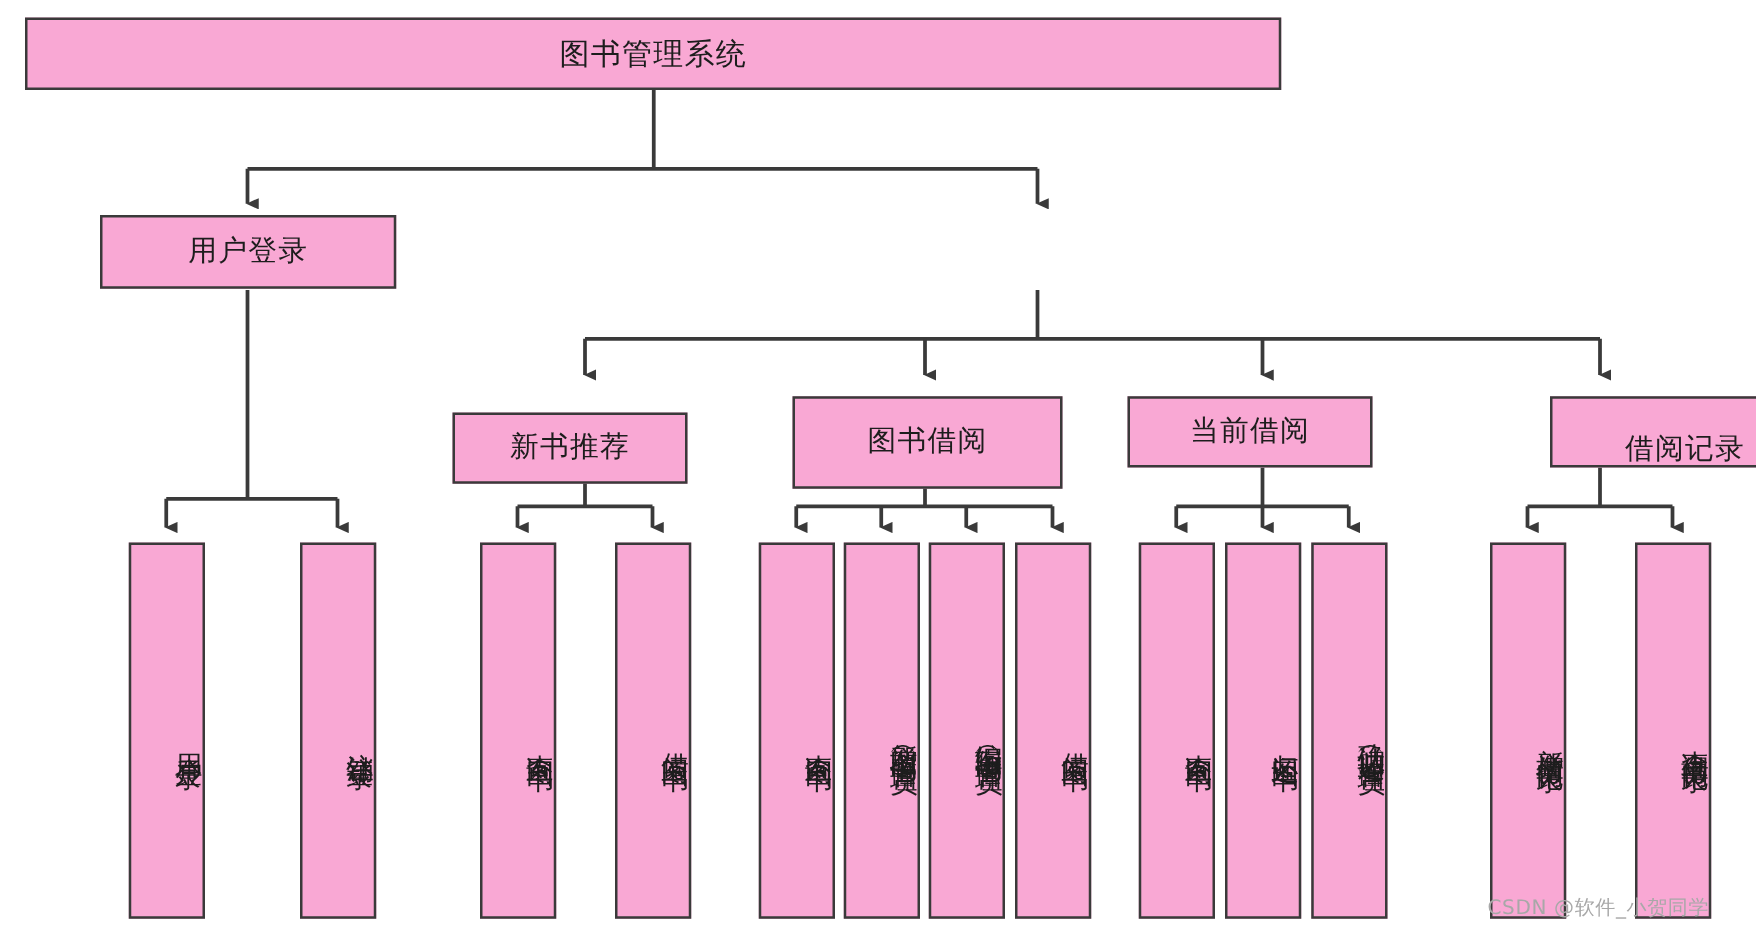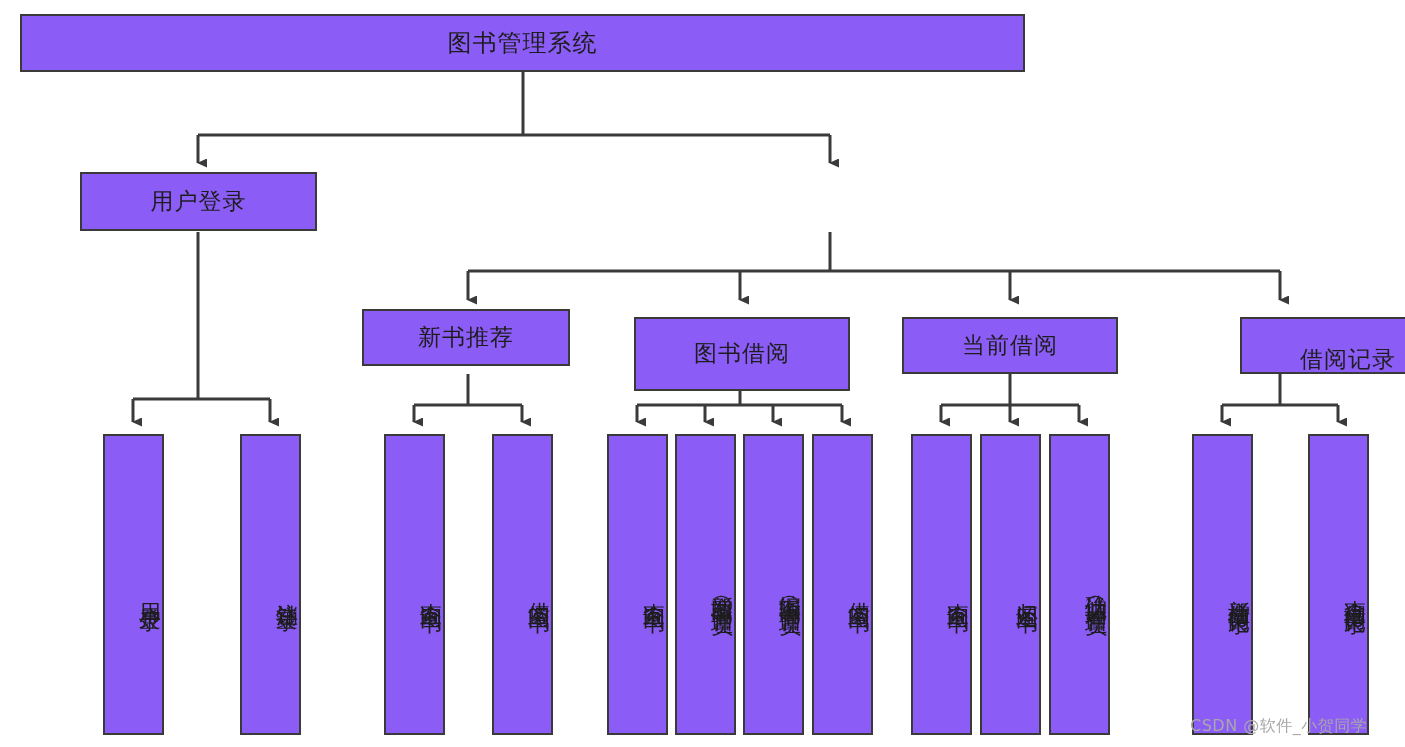--- a/index.html
+++ b/index.html
@@ -28,21 +28,21 @@
     left: 0;
     top: 0;
     width: 1405px;
     height: 747px;
     pointer-events: none;
   }
 
   .node {
     position: absolute;
     box-sizing: border-box;
-    background: #8b5cf6;
+    background: #f9a8d4;
     border: 2px solid #3a3a3a;
     display: flex;
     align-items: center;
     justify-content: center;
     color: #1d1d1d;
   }
 
   .node.horizontal {
     font-size: 23px;
     letter-spacing: 1px;
@@ -138,29 +138,29 @@
 
   <div class="node horizontal root-node" style="left:20px; top:14px; width:1005px; height:58px;">
     <span class="node-label">图书管理系统</span>
   </div>
 
   <div class="node horizontal" style="left:80px; top:172px; width:237px; height:59px;">
     <span class="node-label">用户登录</span>
   </div>
 
 
-  <div class="node horizontal" style="left:362px; top:309px; width:208px; height:57px;">
+  <div class="node horizontal" style="left:362px; top:330px; width:188px; height:57px;">
     <span class="node-label">新书推荐</span>
   </div>
 
   <div class="node horizontal" style="left:634px; top:317px; width:216px; height:74px;">
     <span class="node-label">图书借阅</span>
   </div>
 
-  <div class="node horizontal" style="left:902px; top:317px; width:216px; height:57px;">
+  <div class="node horizontal" style="left:902px; top:317px; width:196px; height:57px;">
     <span class="node-label">当前借阅</span>
   </div>
 
   <div class="node horizontal" style="left:1240px; top:317px; width:216px; height:57px;align-items:flex-end;">
     <span class="node-label">借阅记录</span>
   </div>
 
   <div class="node vertical" style="left:103px; top:434px; width:61px; height:301px;">
     <span class="node-label">用户登录</span>
   </div>

